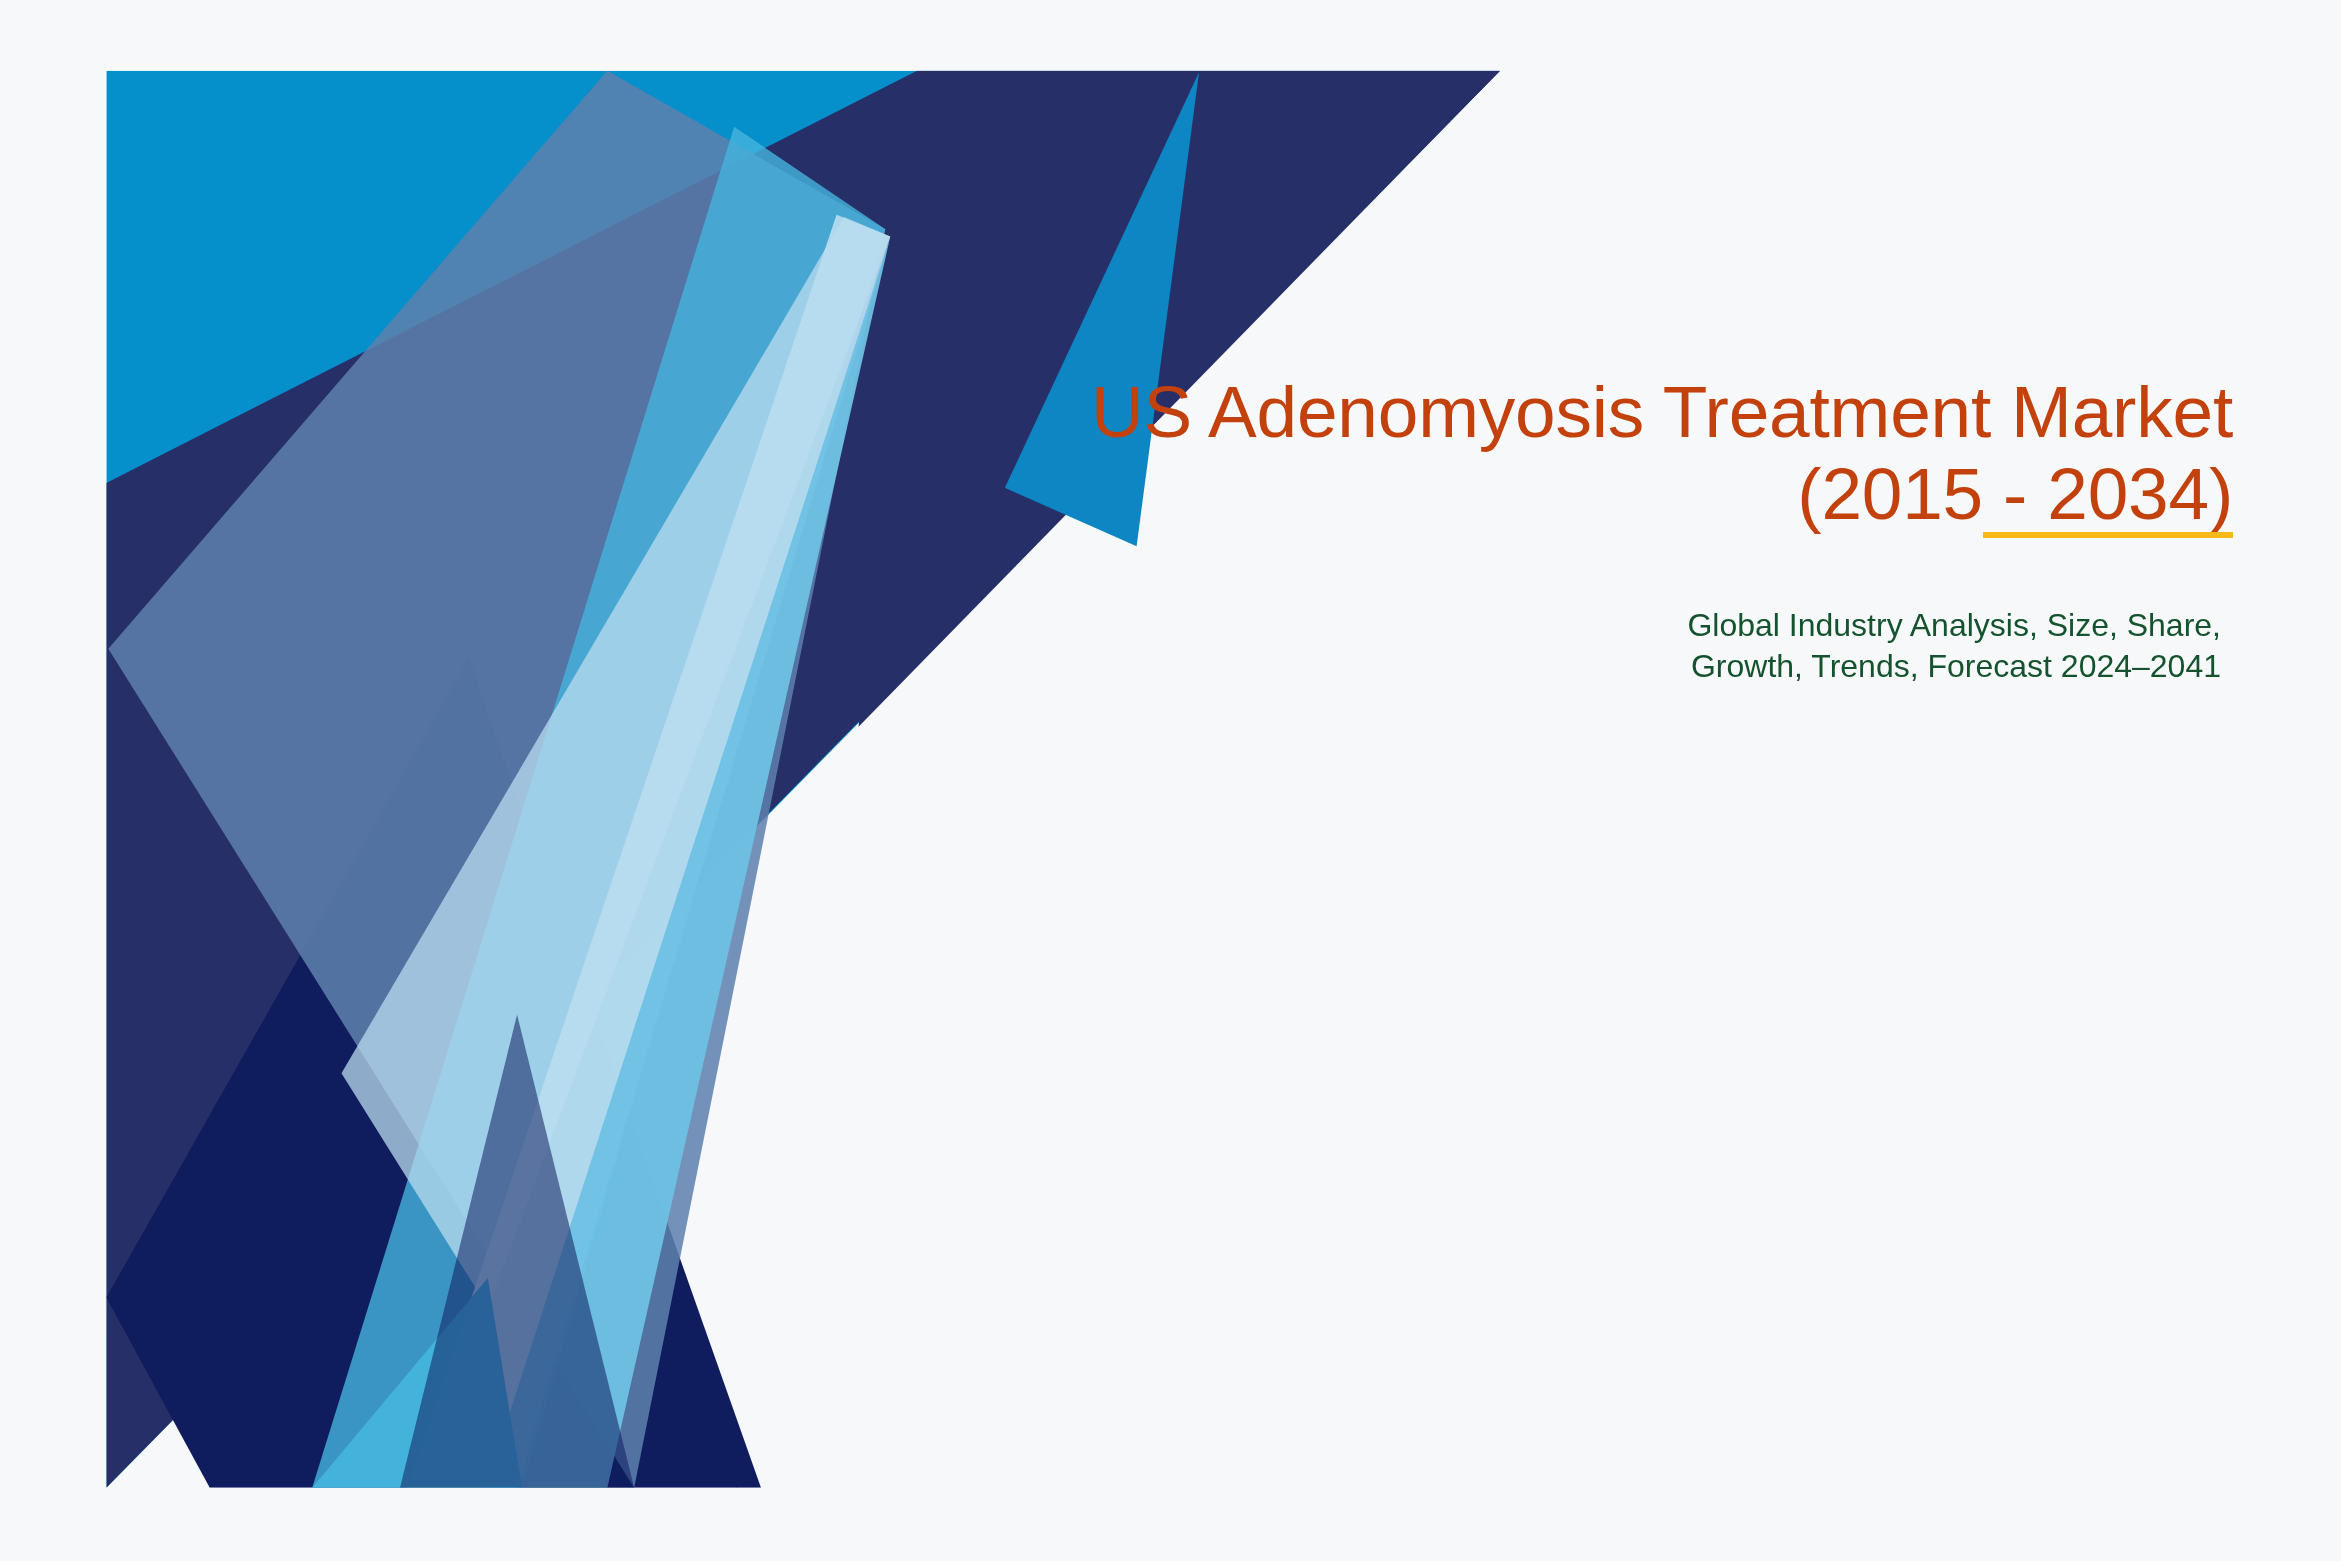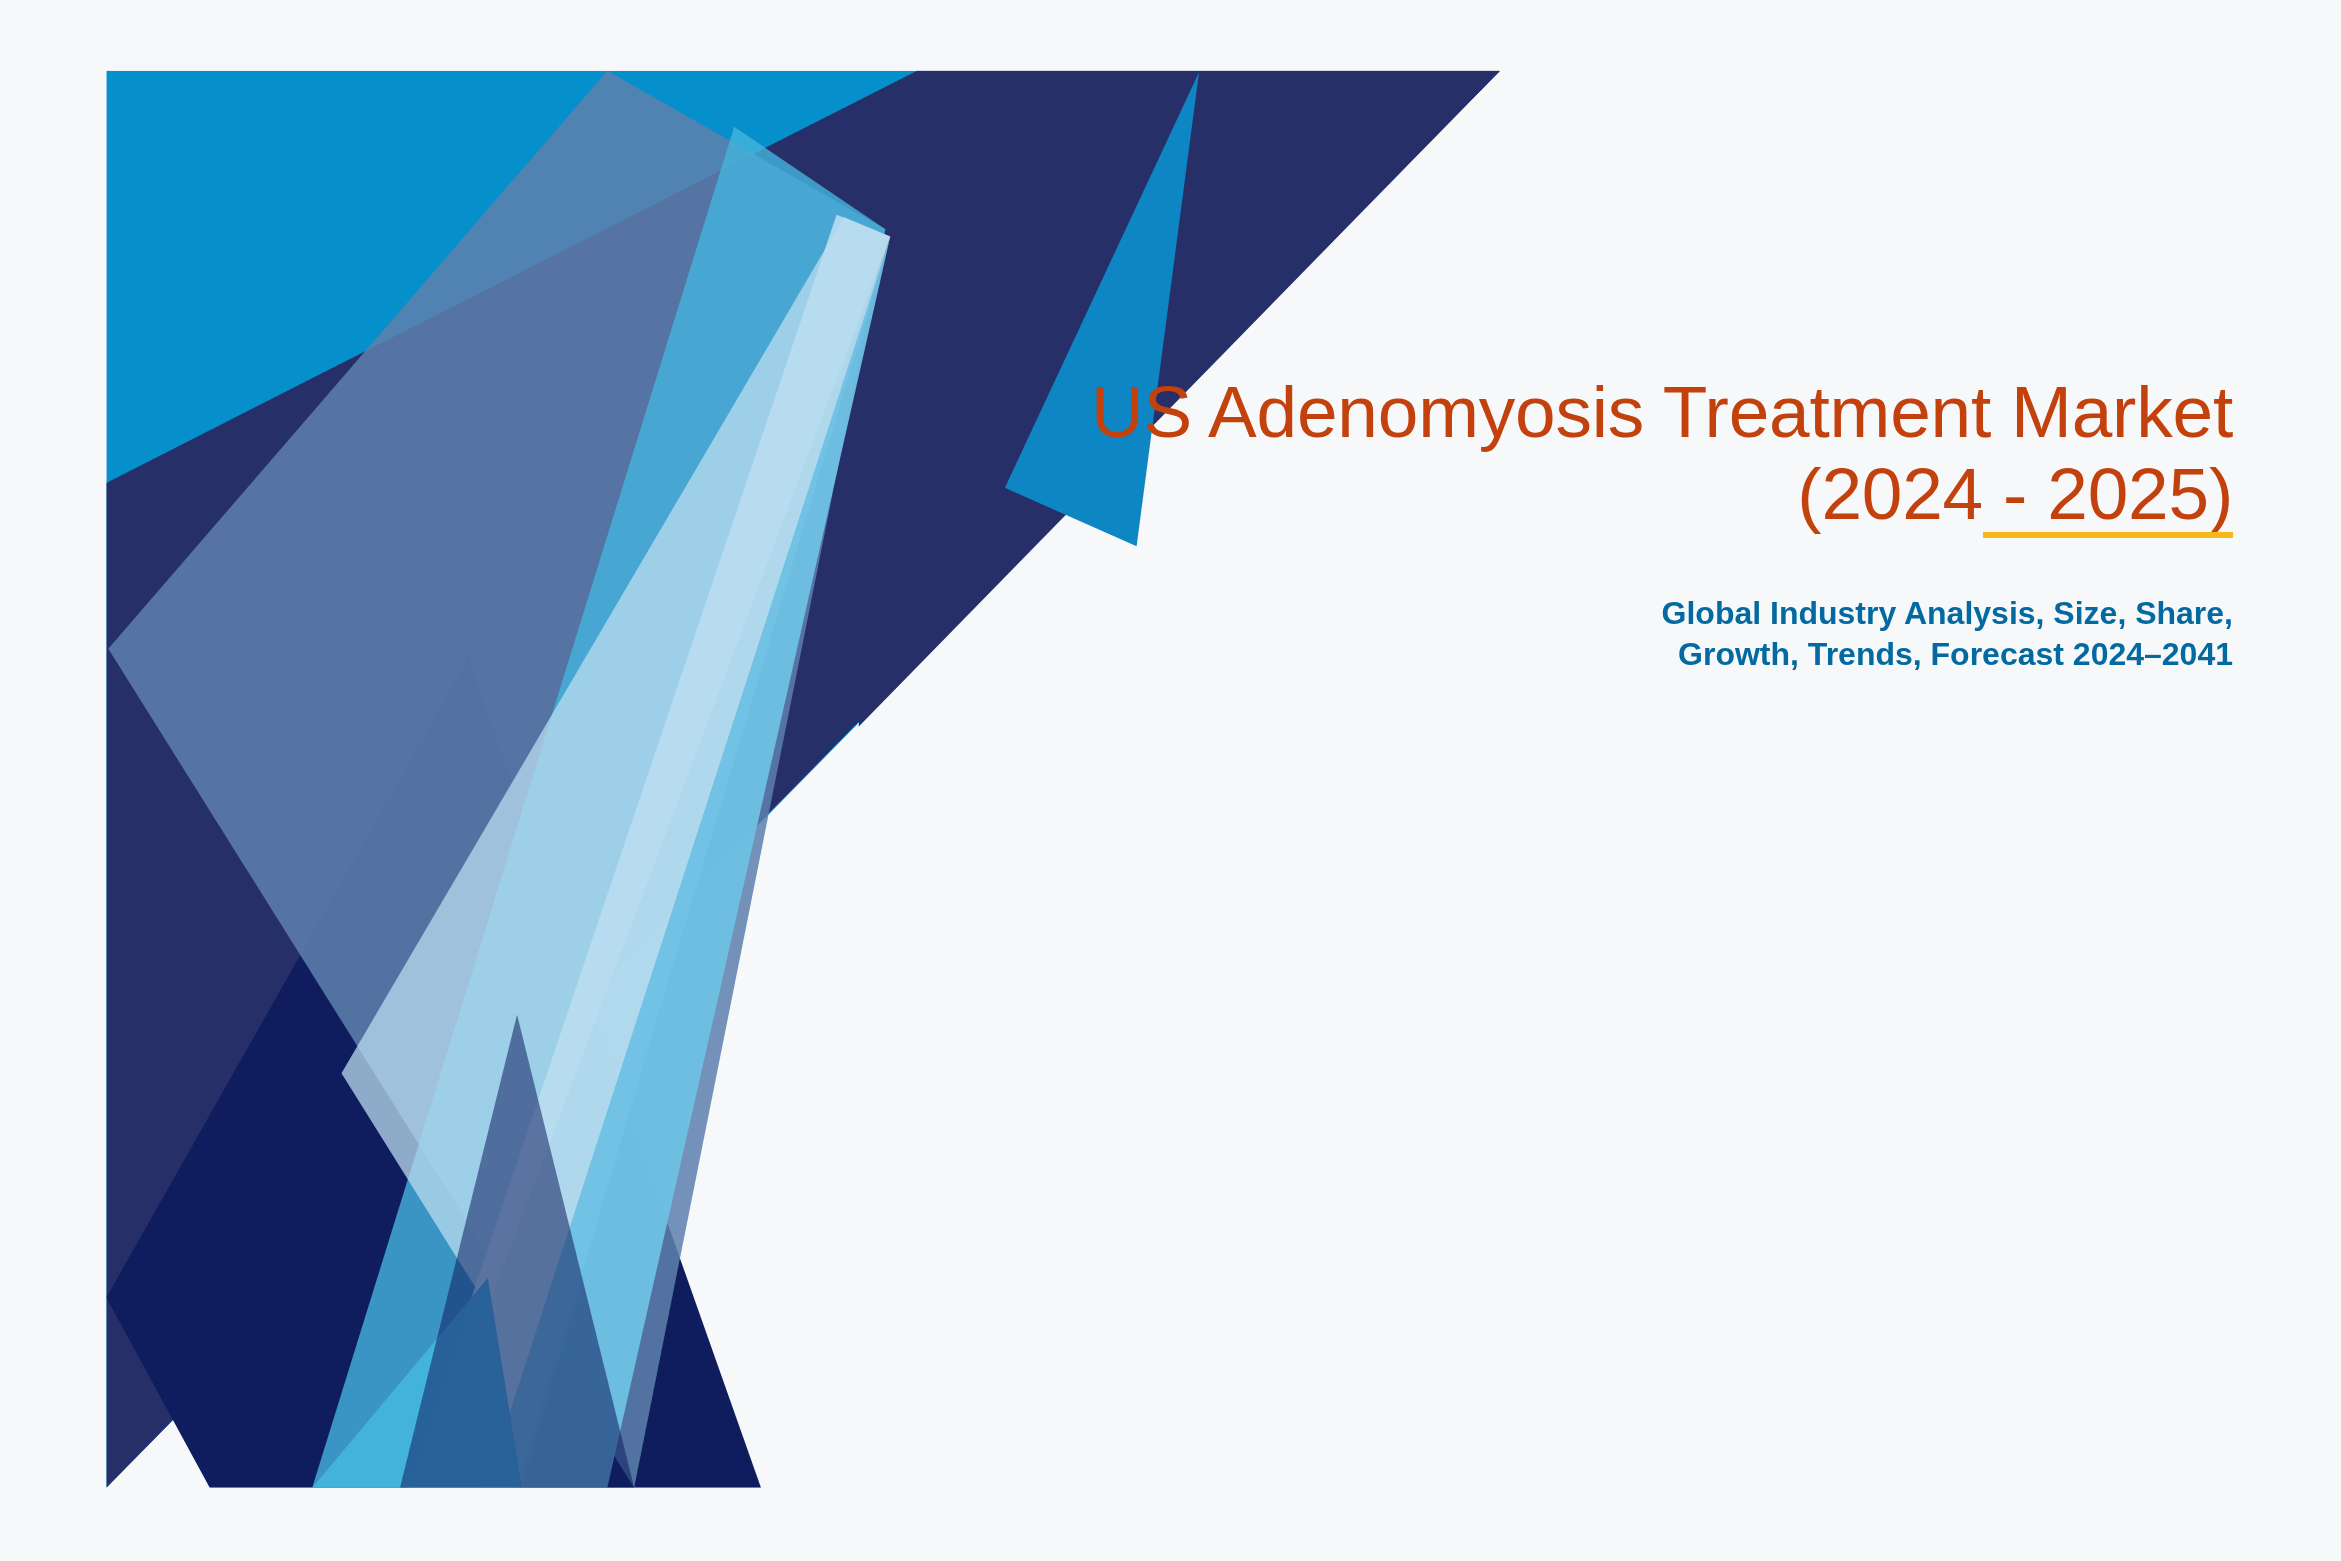--- a/index.html
+++ b/index.html
@@ -65,26 +65,26 @@
     position: absolute;
     right: 0px;
     top: 161px;
     width: 250px;
     height: 5.9px;
     background: #f7b919;
     z-index: 4;
   }
 
   .cover-subtitle {
-    margin: 0;
+    margin: 12px;
     padding-top: 58px;
     font-size: 32px;
     line-height: 1.30;
-    font-weight: 700;
-    color: #0369a1;
+    font-weight: 400;
+    color: #14532d;
     position: relative;
     z-index: 5;
   }
   .cover-subtitle .subtitle-line {
     display: block;
   }
 </style>
 </head>
 <body>
 
@@ -126,21 +126,21 @@
 
         <polygon points="1060,2080 1300,3050 820,3050" fill="#0f1d5e" fill-opacity="0.55"></polygon>
       </g>
     </svg>
   </div>
 
   <div class="text-block">
 
     <h1 class="cover-title">
       <span class="title-line">US Adenomyosis Treatment Market</span>
-      <span class="title-line">(2024 - 2025)</span>
+      <span class="title-line">(2015 - 2034)</span>
       <span class="title-underline"></span>
     </h1>
 
     <p class="cover-subtitle">
       <span class="subtitle-line">Global Industry Analysis, Size, Share,</span>
       <span class="subtitle-line">Growth, Trends, Forecast 2024–2041</span>
     </p>
 
   </div>
 

